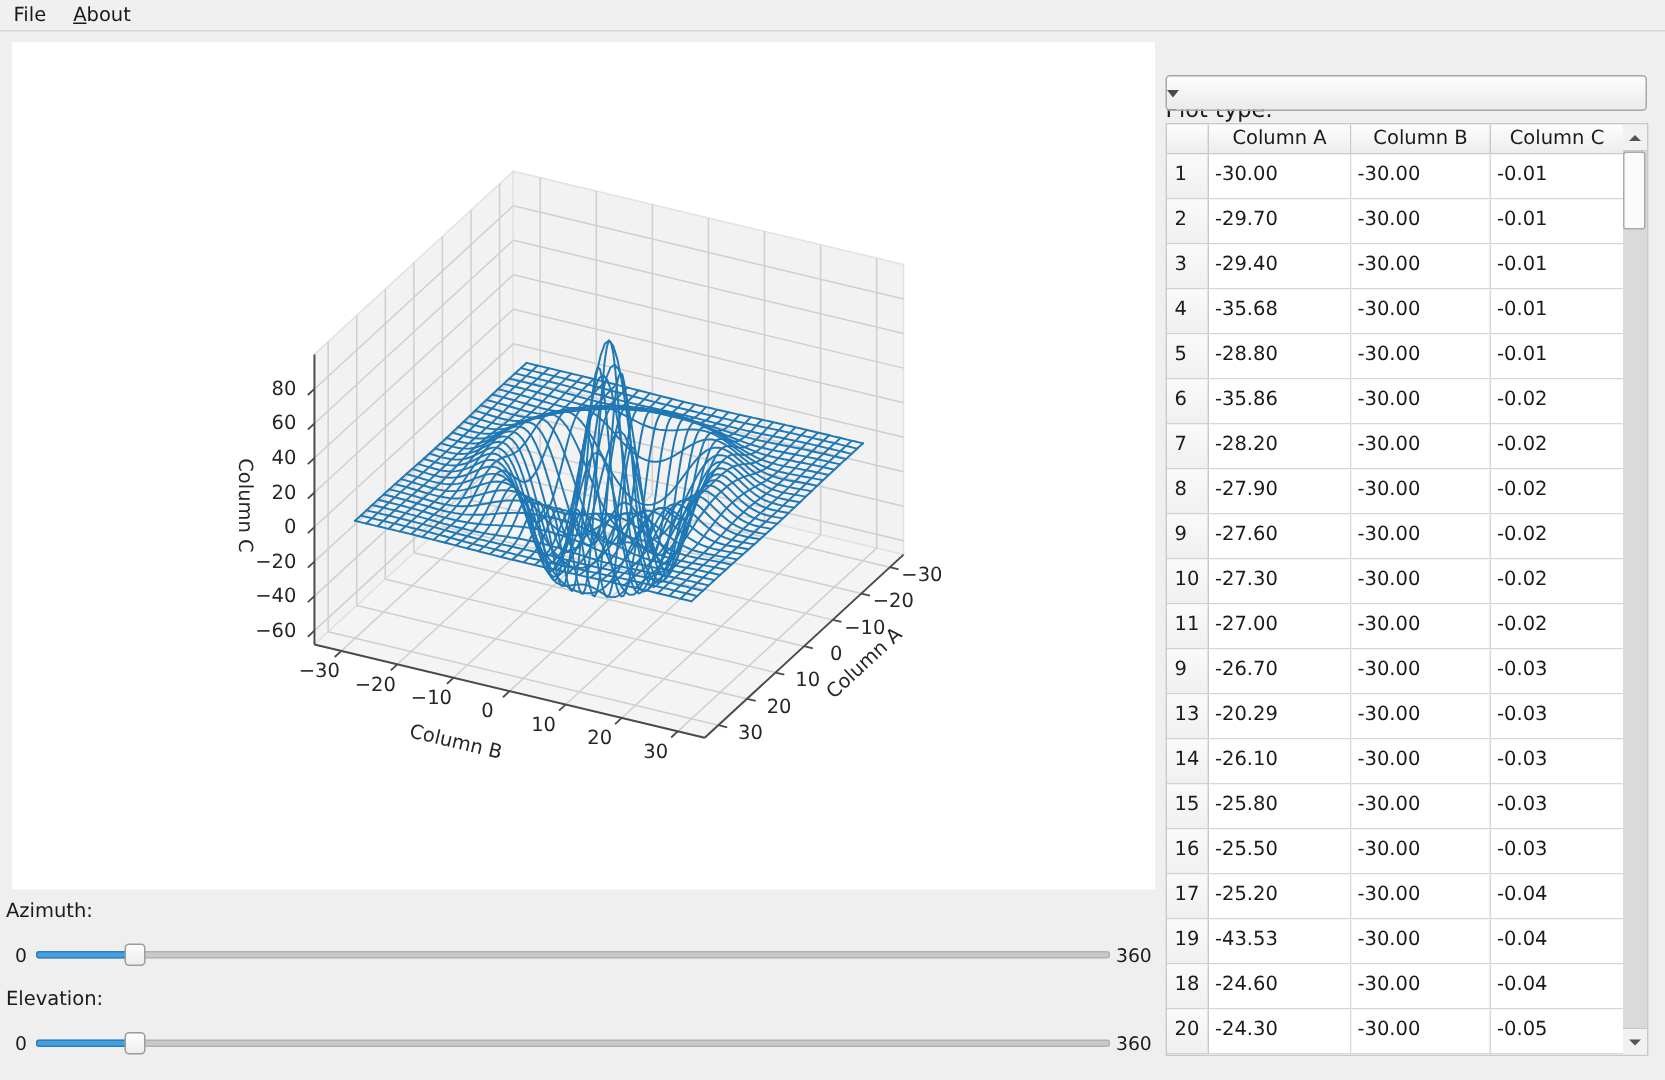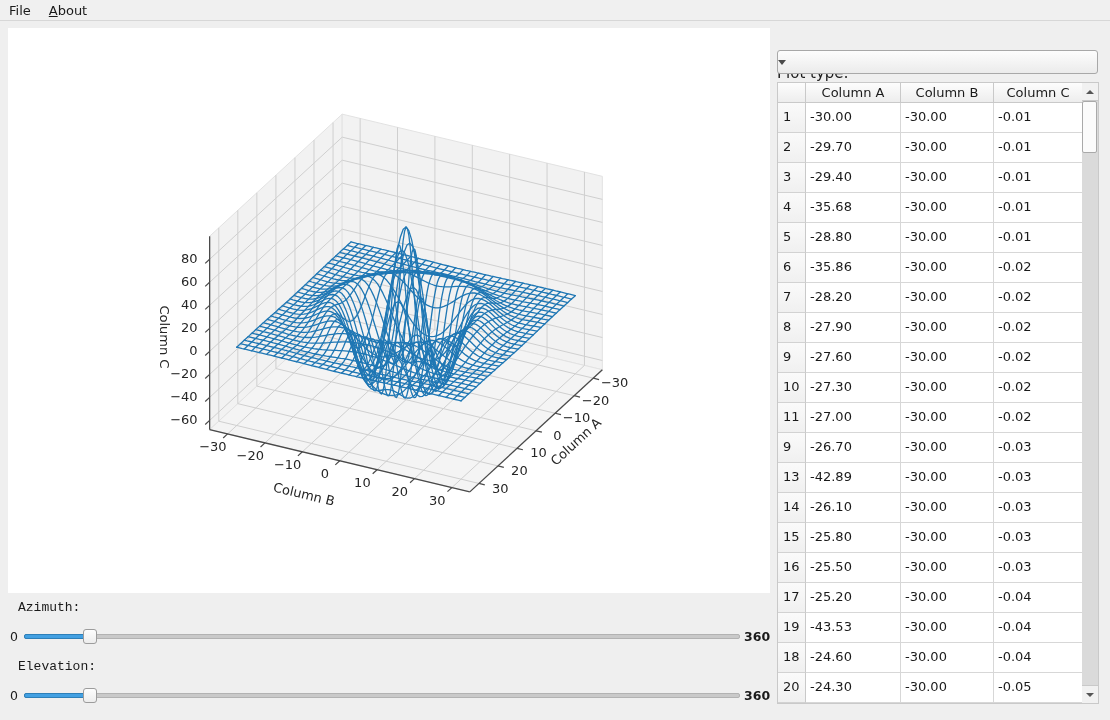--- a/index.html
+++ b/index.html
@@ -41,24 +41,24 @@
     display:flex; align-items:center; justify-content:center; }
   .sb-btn.up { top:0; border-bottom:1px solid #c9c9c9; }
   .sb-btn.down { bottom:0; border-top:1px solid #c9c9c9; }
   .tri-up { width:0; height:0; border-left:4px solid transparent; border-right:4px solid transparent;
     border-bottom:4px solid #555; }
   .tri-down { width:0; height:0; border-left:4px solid transparent; border-right:4px solid transparent;
     border-top:4px solid #555; }
   .sb-thumb { position:absolute; left:0px; top:18px; width:15px; height:52px;
     background:#fbfbfb; border:1px solid #a9a9a9; border-radius:2px; }
   
-  .ctrl-label { position:absolute; left:18px; font-size:13px;font-family:Liberation Mono, monospace; }
+  .ctrl-label { position:absolute; left:4px; font-size:13px; }
   .slider-row { position:absolute; left:0; width:775px; height:20px; }
   .s-min { position:absolute; left:10px; top:2px; font-size:12.5px; }
-  .s-max { position:absolute; left:744px; top:2px; font-size:12.5px;font-weight:bold; }
+  .s-max { position:absolute; left:744px; top:2px; font-size:12.5px; }
   .s-track { position:absolute; left:24px; top:7px; width:716px; height:5px;
     background:#c9c9c9; border:1px solid #b2b2b2; border-radius:2px; }
   .s-fill { position:absolute; left:24px; top:7px; height:5px;
     background:#42a0e2; border:1px solid #2d7fb8; border-radius:2px; }
   .s-handle { position:absolute; top:2px; width:14px; height:15px;
     background:linear-gradient(#fdfdfd,#ededed); border:1px solid #9c9c9c; border-radius:3px; }
   text { font-family:"DejaVu Sans","Liberation Sans",sans-serif; }
 </style>
 </head>
 <body>
@@ -315,21 +315,21 @@
           <div class="td cc">-0.02</div>
         </div>
         <div class="trow">
           <div class="rowhdr">9</div>
           <div class="td ca">-26.70</div>
           <div class="td cb">-30.00</div>
           <div class="td cc">-0.03</div>
         </div>
         <div class="trow">
           <div class="rowhdr">13</div>
-          <div class="td ca">-42.89</div>
+          <div class="td ca">-20.29</div>
           <div class="td cb">-30.00</div>
           <div class="td cc">-0.03</div>
         </div>
         <div class="trow">
           <div class="rowhdr">14</div>
           <div class="td ca">-26.10</div>
           <div class="td cb">-30.00</div>
           <div class="td cc">-0.03</div>
         </div>
         <div class="trow">

